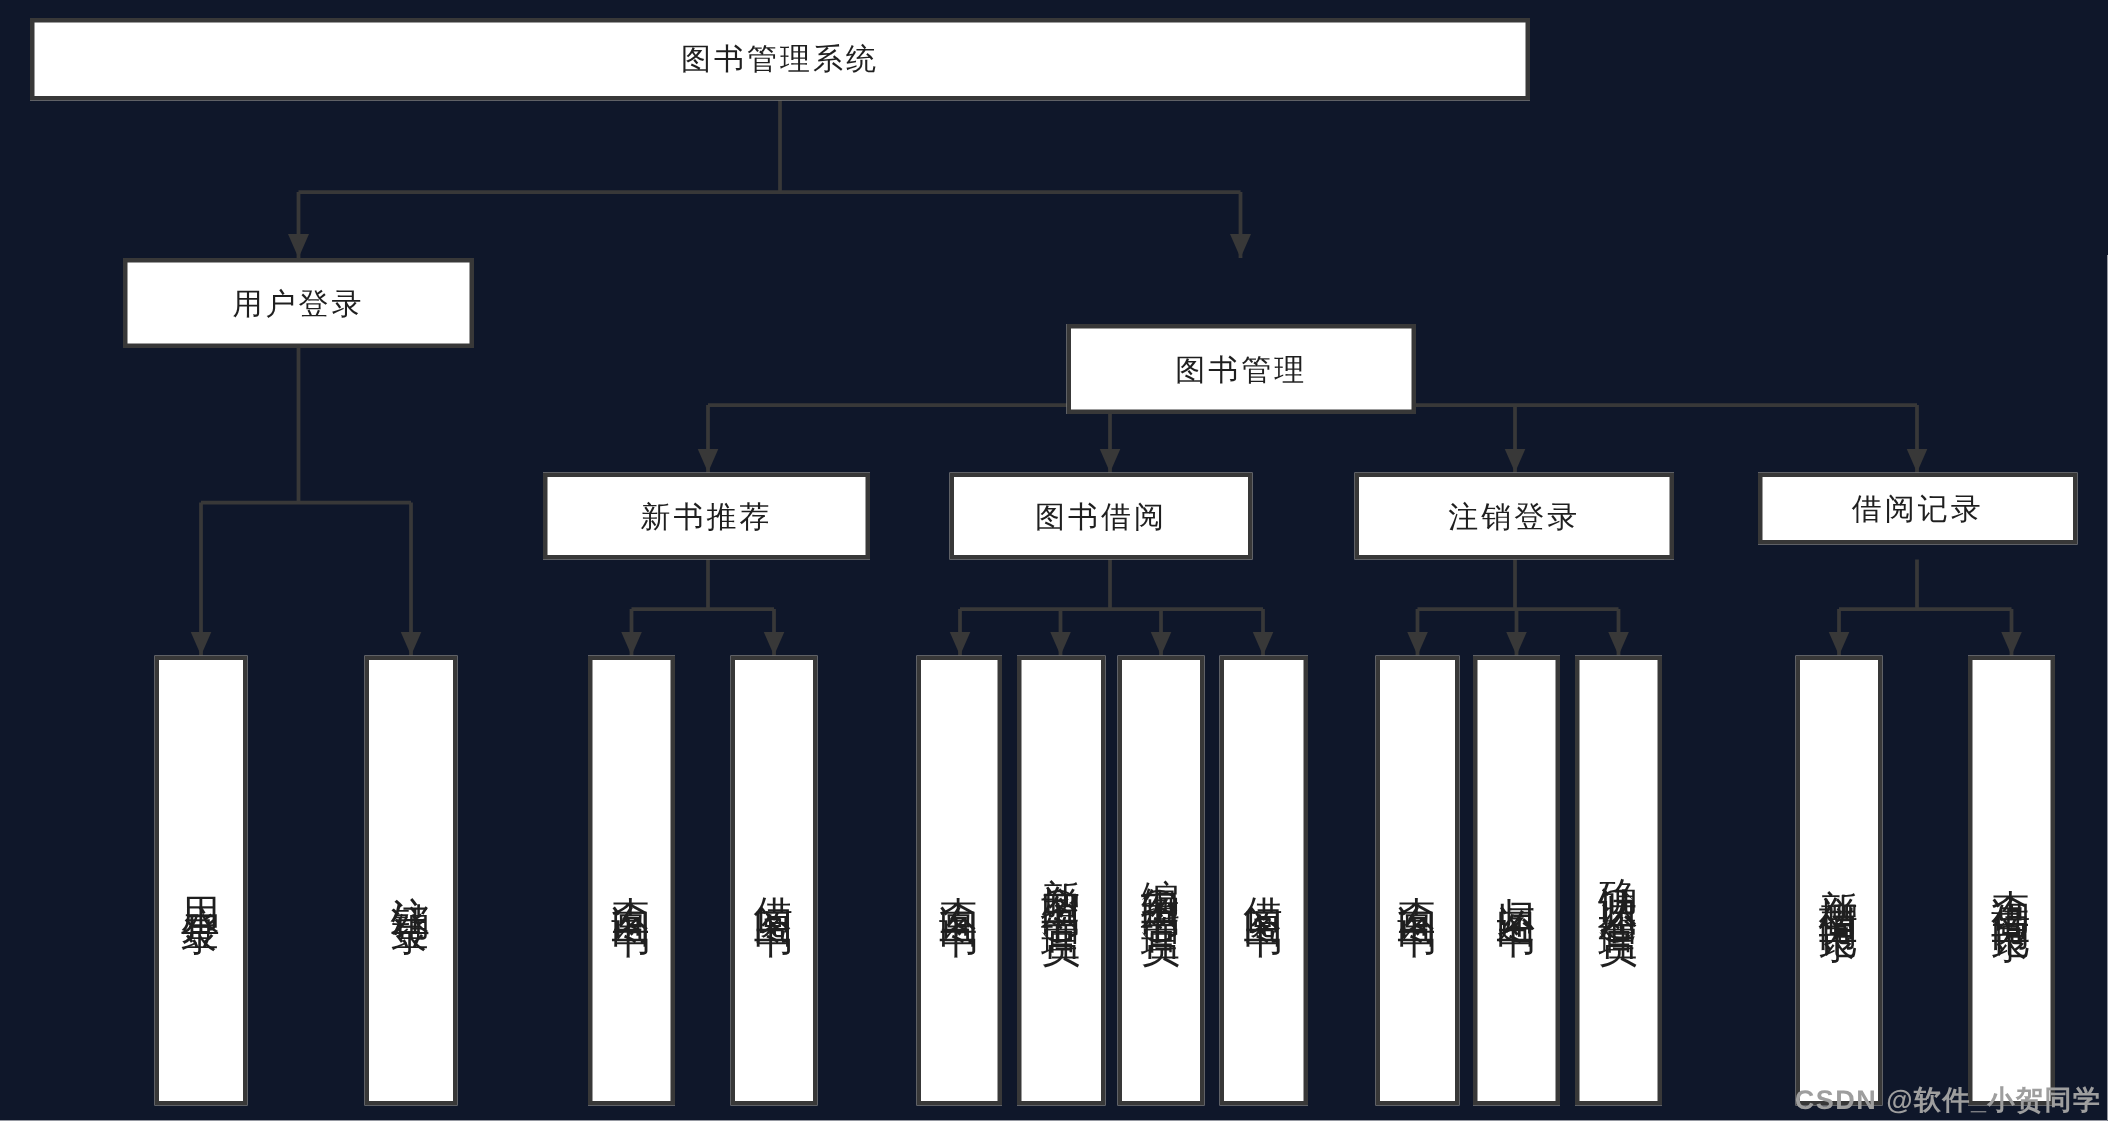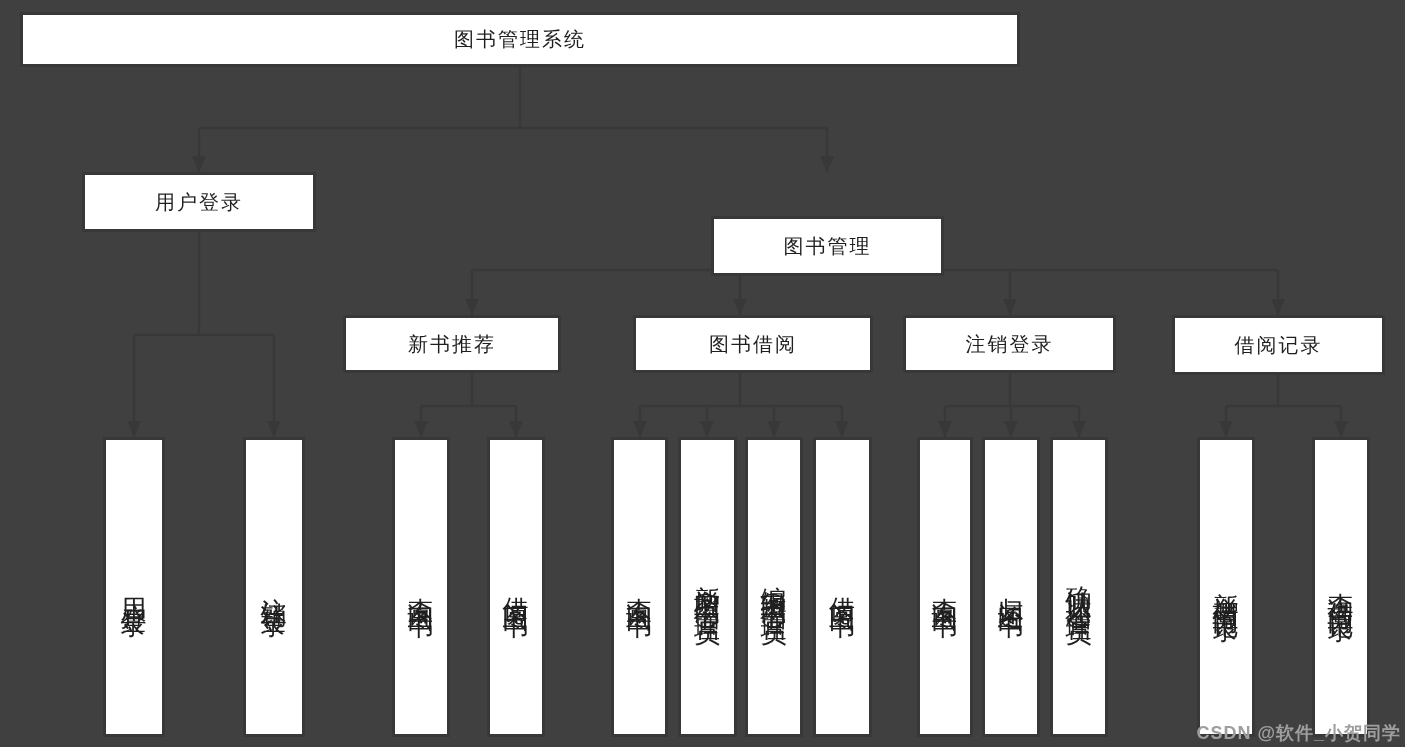--- a/index.html
+++ b/index.html
@@ -5,21 +5,21 @@
   html, body {
     margin: 0;
     padding: 0;
     background: #ffffff;
     font-family: "Liberation Sans", "DejaVu Sans", sans-serif;
   }
   #canvas {
     position: relative;
     width: 1405px;
     height: 747px;
-    background: #404040;
+    background: #0f172a;
     overflow: hidden;
   }
   #connectors {
     position: absolute;
     left: 0;
     top: 0;
     pointer-events: none;
   }
   .box {
     position: absolute;
@@ -114,30 +114,30 @@
     <span class="hlabel">图书管理系统</span>
   </div>
 
   <div class="box" style="left:82px; top:172px; width:234px; height:60px;">
     <span class="hlabel">用户登录</span>
   </div>
   <div class="box" style="left:711px; top:172px; width:233px; height:60px;margin-top:44px;">
     <span class="hlabel">图书管理</span>
   </div>
 
-  <div class="box" style="left:343px; top:315px; width:218px; height:58px;">
+  <div class="box" style="left:362px; top:315px; width:218px; height:58px;">
     <span class="hlabel">新书推荐</span>
   </div>
-  <div class="box" style="left:633px; top:315px; width:240px; height:58px;">
+  <div class="box" style="left:633px; top:315px; width:202px; height:58px;">
     <span class="hlabel">图书借阅</span>
   </div>
   <div class="box" style="left:903px; top:315px; width:213px; height:58px;">
     <span class="hlabel">注销登录</span>
   </div>
-  <div class="box" style="left:1172px; top:315px; width:213px; height:60px;">
+  <div class="box" style="left:1172px; top:315px; width:213px; height:48px;">
     <span class="hlabel">借阅记录</span>
   </div>
 
   <div class="box" style="left:103px; top:437px; width:62px; height:300px;">
     <span class="vlabel">用户登录</span>
   </div>
   <div class="box" style="left:243px; top:437px; width:62px; height:300px;">
     <span class="vlabel">注销登录</span>
   </div>
 

